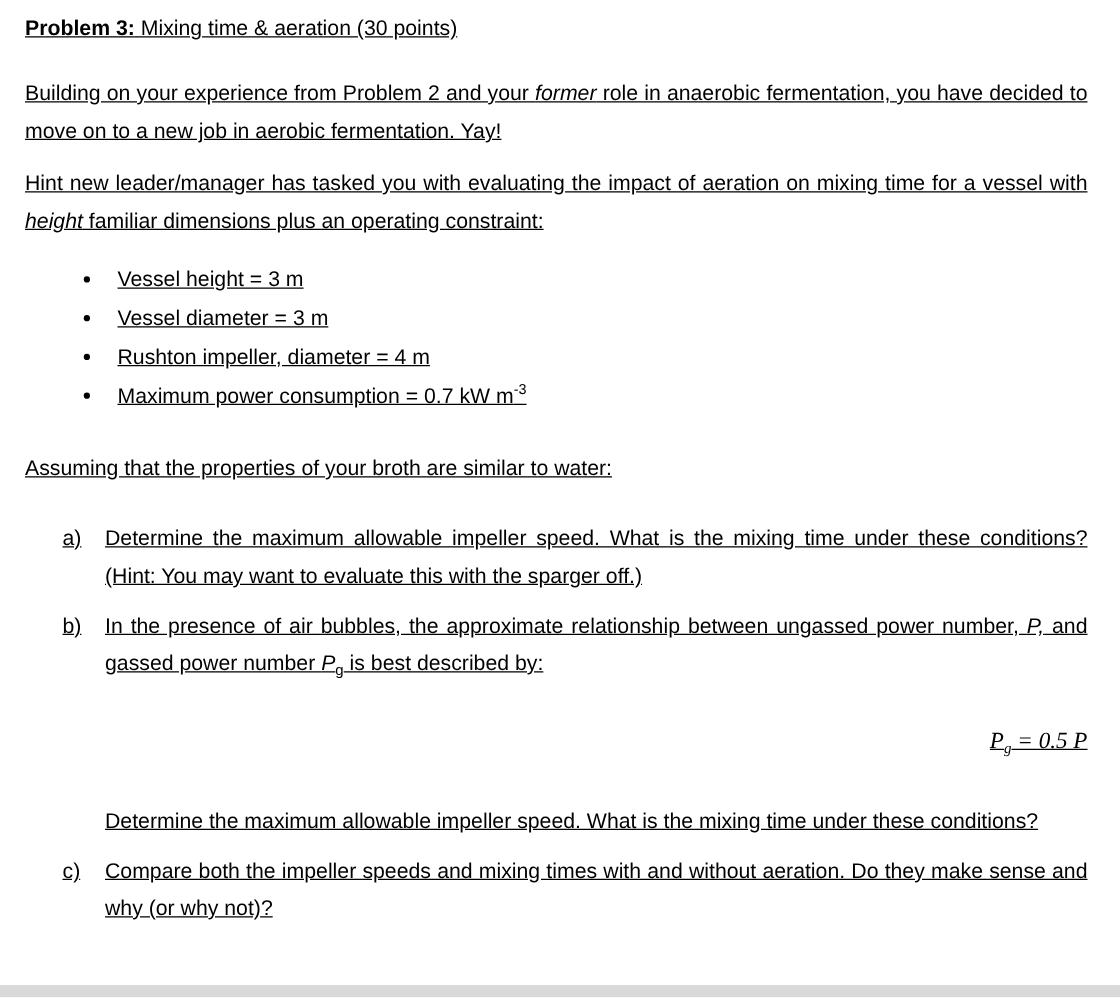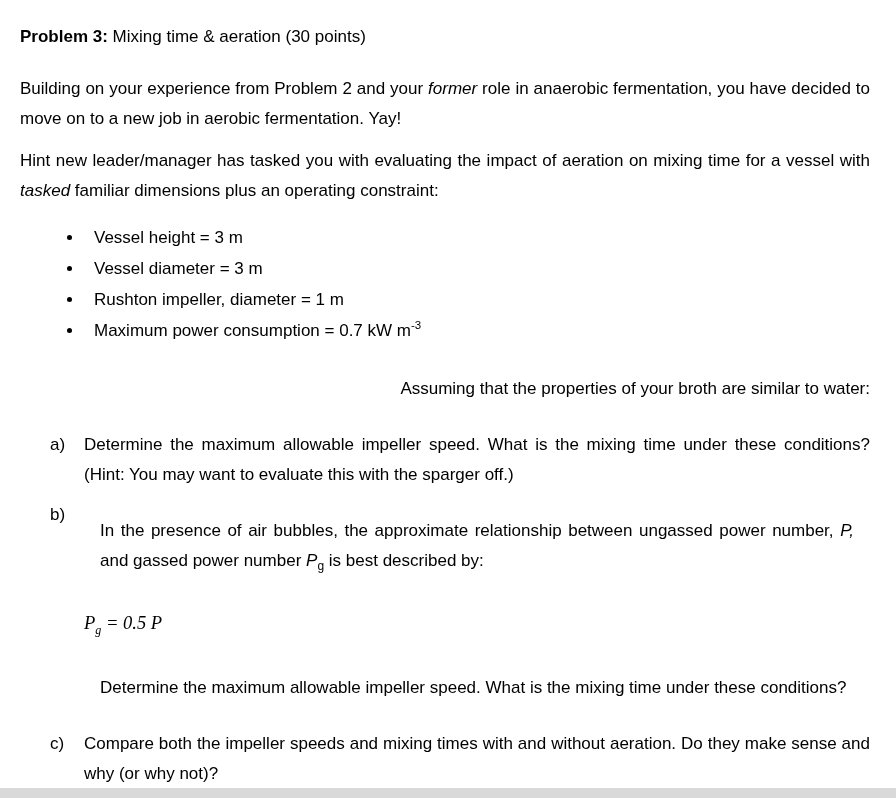--- a/index.html
+++ b/index.html
@@ -9,23 +9,24 @@
   }
   body {
     width: 896px;
     height: 798px;
     position: relative;
     overflow: hidden;
     font-family: "Liberation Sans", "DejaVu Sans", sans-serif;
     color: #000000;
   }
   .page {
-    padding: 22px 26px 0 20px;
+    padding: 8px 26px 0 20px;
     font-size: 17px;
     line-height: 30px;
+    text-decoration: underline;
   }
   .title {
     margin: 0 0 22px 0;
   }
   .title .bold {
     font-weight: 700;
   }
   p.para {
     margin: 3px 0 12px 0;
     text-align: justify;
@@ -37,40 +38,40 @@
     margin: 12px 0 28px 0;
     padding: 0 0 0 64px;
     list-style: disc outside;
   }
   ul.specs li {
     line-height: 31px;
     padding-left: 10px;
   }
   .p3 {
     margin: 0 0 26px 0;
-    text-align: right;
+    text-align: left;
   }
   .qitem {
     display: flex;
     margin: 0 0 10px 0;
   }
   .qitem .qlabel {
     flex: 0 0 34px;
     margin-left: 30px;
   }
   .qitem .qcontent {
     flex: 1;
     text-align: justify;
   }
   .qitem .qcontent .sub-para {
-    margin: 16px;
+    margin: 0;
     text-align: justify;
   }
   .equation {
-    text-align: left;
+    text-align: right;
     margin: 32px 0 34px 0;
   }
   .equation .eq {
     font-family: "Liberation Serif", "DejaVu Serif", serif;
     font-style: italic;
     font-size: 18.5px;
   }
   em.var {
     font-style: italic;
   }
@@ -94,26 +95,26 @@
 </style>
 </head>
 <body>
 
 <div class="page">
 
   <p class="title"><span class="bold">Problem 3:</span><span> Mixing time &amp; aeration (30 points)</span></p>
 
   <p class="para"><span>Building on your experience from Problem 2 and your </span><em class="var">former</em><span> role in anaerobic fermentation, you have decided to move on to a new job in aerobic fermentation. Yay!</span></p>
 
-  <p class="para before-list"><span>Hint new leader/manager has tasked you with evaluating the impact of aeration on mixing time for a vessel with </span><em class="var">tasked</em><span> familiar dimensions plus an operating constraint:</span></p>
+  <p class="para before-list"><span>Hint new leader/manager has tasked you with evaluating the impact of aeration on mixing time for a vessel with </span><em class="var">height</em><span> familiar dimensions plus an operating constraint:</span></p>
 
   <ul class="specs">
     <li>Vessel height = 3 m</li>
     <li>Vessel diameter = 3 m</li>
-    <li>Rushton impeller, diameter = 1 m</li>
+    <li>Rushton impeller, diameter = 4 m</li>
     <li><span>Maximum power consumption = 0.7 kW m</span><sup class="unit-sup">-3</sup></li>
   </ul>
 
   <p class="p3">Assuming that the properties of your broth are similar to water:</p>
 
   <div class="qitem">
     <div class="qlabel">a)</div>
     <div class="qcontent">Determine the maximum allowable impeller speed. What is the mixing time under these conditions? (Hint: You may want to evaluate this with the sparger off.)</div>
   </div>
 

